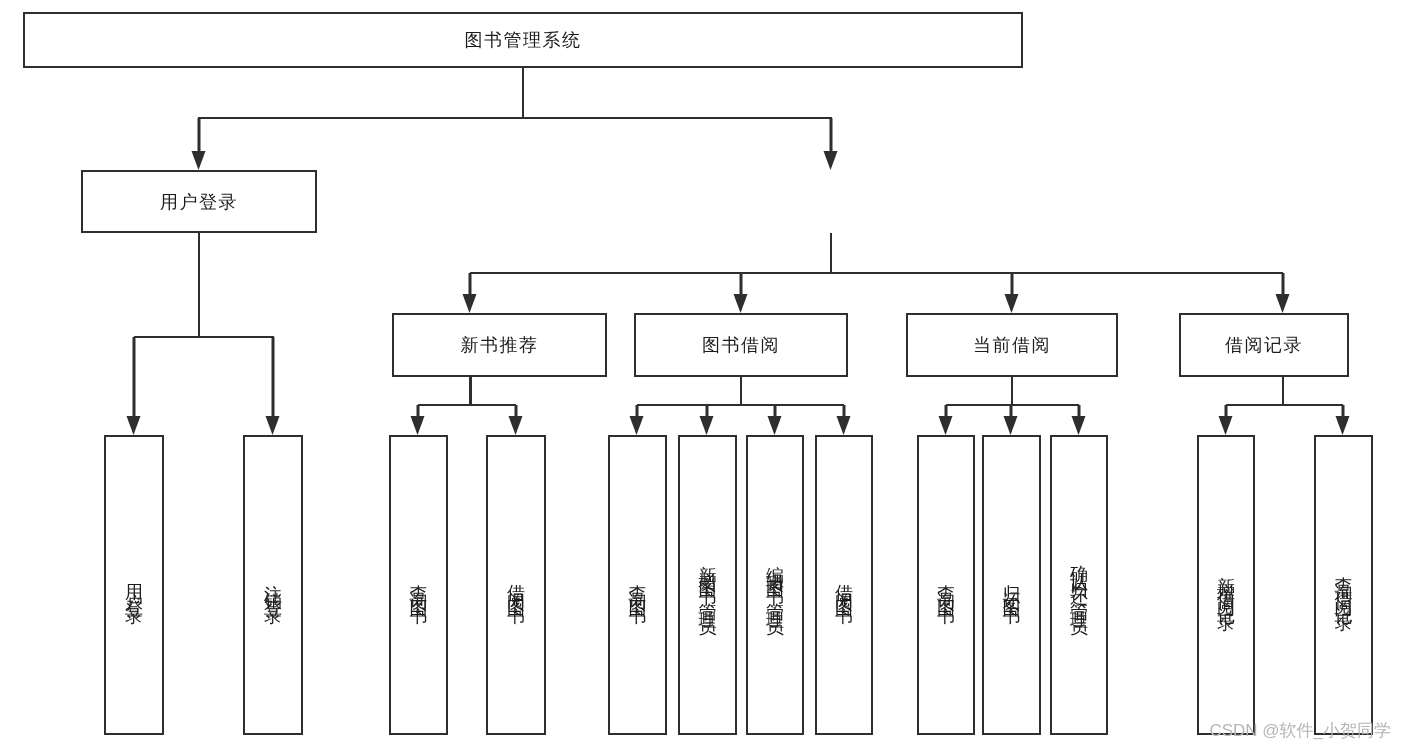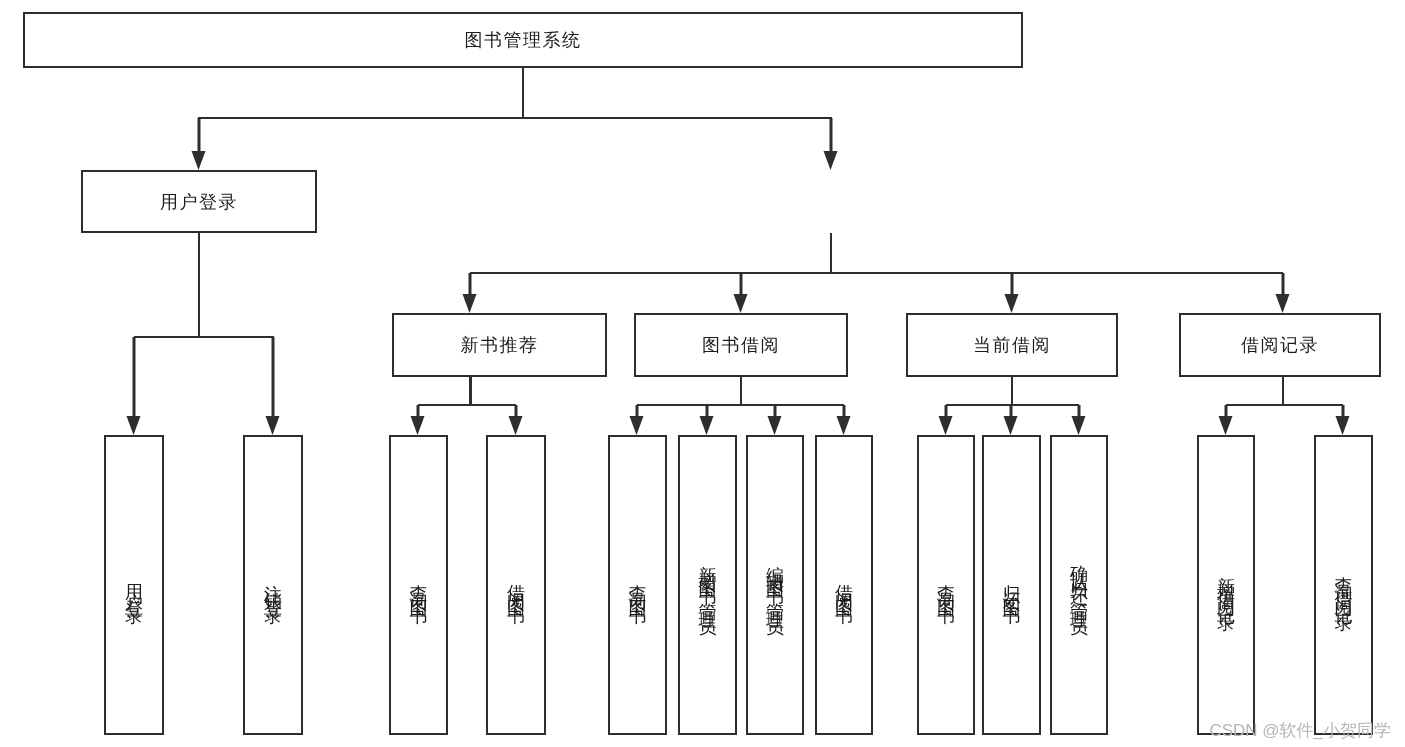--- a/index.html
+++ b/index.html
@@ -100,21 +100,21 @@
 
   <div class="hbox" style="left:363px; top:313px; width:215px; height:64px;margin-left:29px;">
     <span class="lbl">新书推荐</span>
   </div>
   <div class="hbox" style="left:634px; top:313px; width:214px; height:64px;">
     <span class="lbl">图书借阅</span>
   </div>
   <div class="hbox" style="left:906px; top:313px; width:212px; height:64px;">
     <span class="lbl">当前借阅</span>
   </div>
-  <div class="hbox" style="left:1179px; top:313px; width:202px; height:64px;">
+  <div class="hbox" style="left:1179px; top:313px; width:170px; height:64px;">
     <span class="lbl">借阅记录</span>
   </div>
 
   <div class="vline" style="left:469.25px; top:377px; height:28px;"></div>
   <div class="hline" style="left:418px; top:403.5px; width:98px;"></div>
   <div class="arrow" style="left:418px; top:405px; height:30px;">
       <i class="stem"></i>
       <i class="head"></i>
     </div>
   <div class="arrow" style="left:516px; top:405px; height:30px;">

